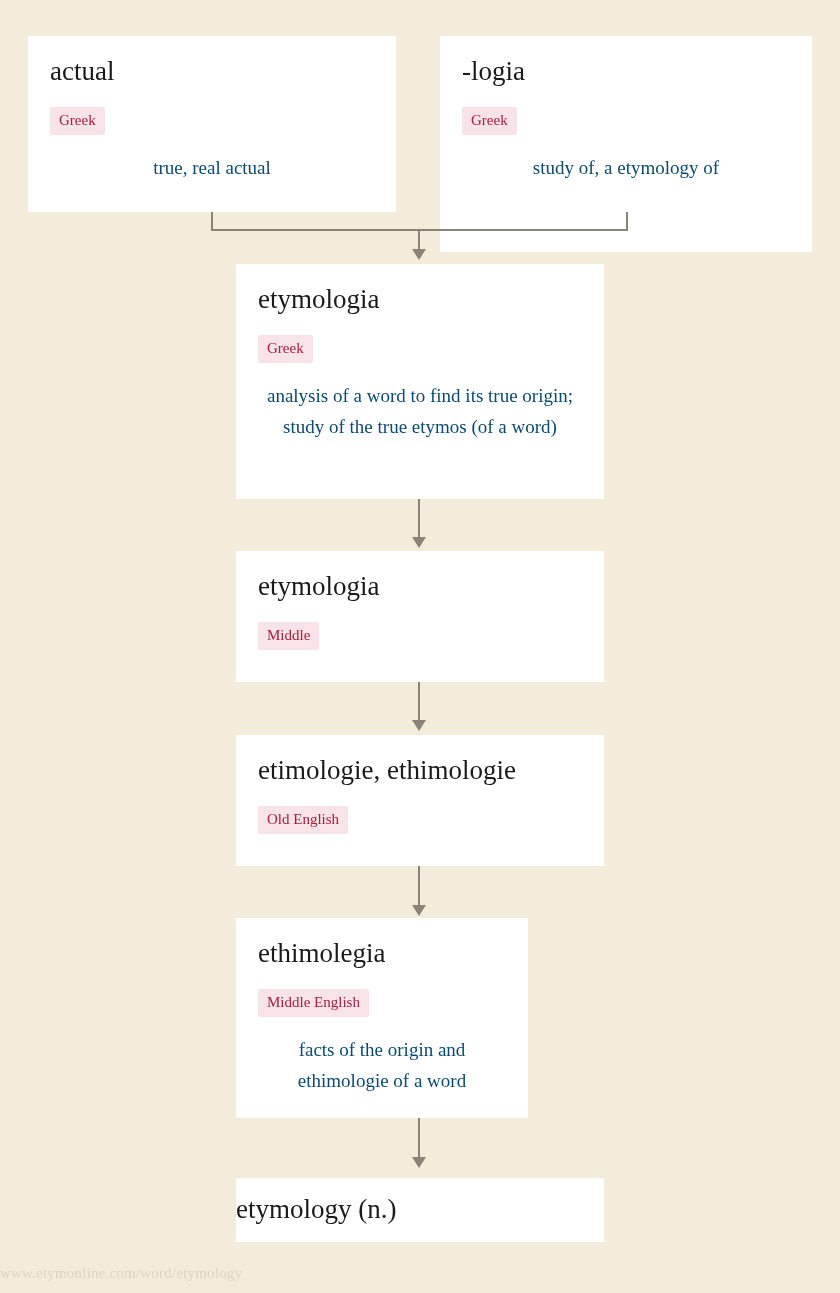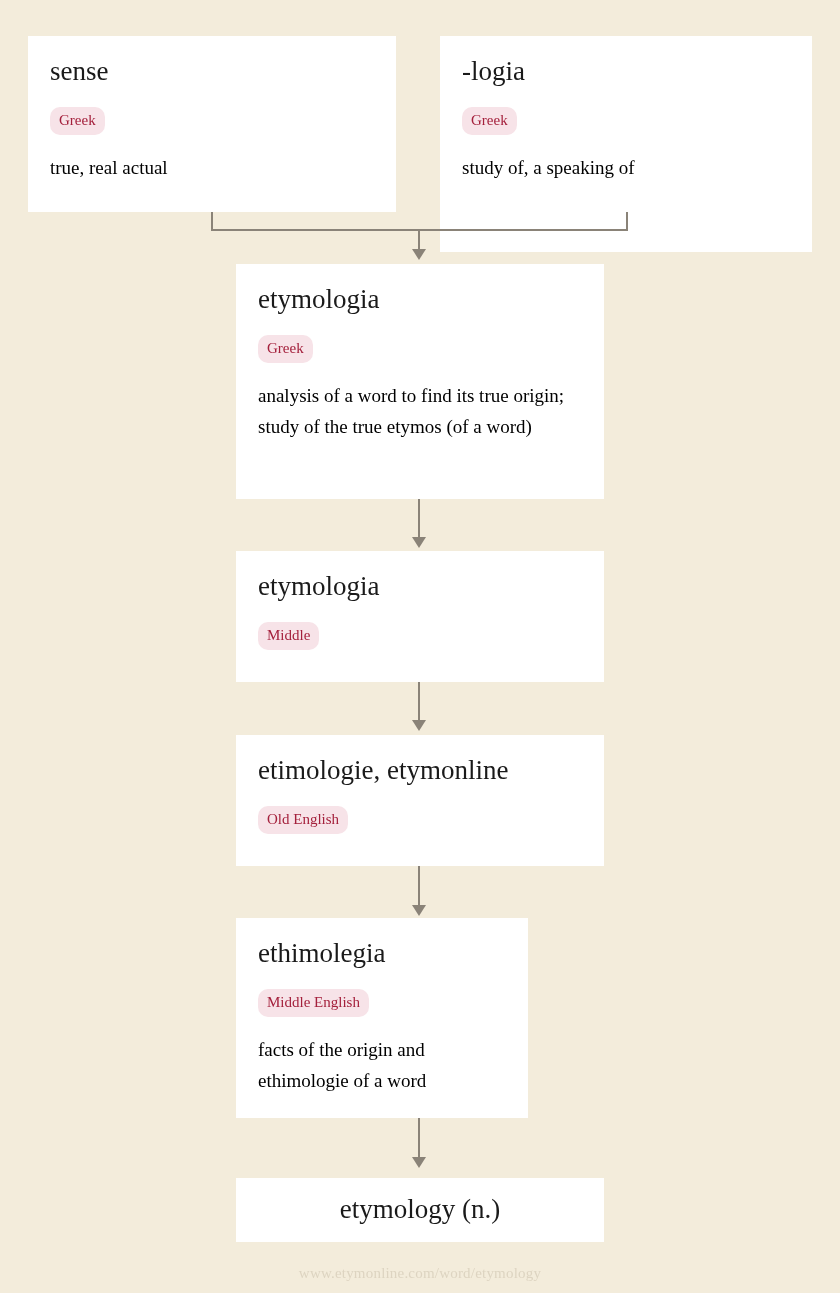--- a/index.html
+++ b/index.html
@@ -38,38 +38,39 @@
   }
 
   .lang-tag {
     display: inline-block;
     background: #f7e3e8;
     color: #a4203c;
     font-family: "Liberation Serif", serif;
     font-size: 15px;
     line-height: 1;
     padding: 6px 9px 7px 9px;
-    border-radius: 10px;
+    border-radius: 2px;
     margin: 0;
   }
 
   .gloss {
     font-family: "Liberation Serif", serif;
     font-size: 19px;
     line-height: 31px;
-    color: #000000;
+    color: #0c4a6e;
     margin: 17px 0 0 0;
+    text-align: center;
   }
 
   
   .card.final {
-    padding: 11px;
+    padding: 0;
     display: flex;
     align-items: center;
-    justify-content: center;
+    justify-content: flex-start;
   }
   .card.final .card-title {
     margin: 0;
     font-size: 27px;
     text-align: center;
   }
 
   .connector {
     position: absolute;
   }
@@ -84,42 +85,41 @@
     border-left: 7px solid transparent;
     border-right: 7px solid transparent;
     border-top: 11px solid #8a8378;
   }
 
   .footer-url {
     position: absolute;
     left: 0;
     right: 0;
     top: 1265px;
-    text-align: center;
     font-family: "Liberation Serif", serif;
     font-size: 15px;
     color: #ddd4c1;
     letter-spacing: 0.2px;
   }
 </style>
 </head>
 <body>
 
 <div class="diagram">
 
   <div class="card" style="left:28px; top:36px; width:368px; height:176px;">
-    <h2 class="card-title">sense</h2>
+    <h2 class="card-title">actual</h2>
     <span class="lang-tag">Greek</span>
     <p class="gloss">true, real actual</p>
   </div>
 
   <div class="card" style="left:440px; top:36px; width:372px; height:216px;">
     <h2 class="card-title">-logia</h2>
     <span class="lang-tag">Greek</span>
-    <p class="gloss">study of, a speaking of</p>
+    <p class="gloss">study of, a etymology of</p>
   </div>
 
   <div class="connector">
 
     <div class="conn-line" style="left:211px; top:212px; width:2px; height:18px;"></div>
 
     <div class="conn-line" style="left:626px; top:212px; width:2px; height:18px;"></div>
 
     <div class="conn-line" style="left:211px; top:229px; width:417px; height:2px;"></div>
 
@@ -142,21 +142,21 @@
     <h2 class="card-title">etymologia</h2>
     <span class="lang-tag">Middle</span>
   </div>
 
   <div class="connector">
     <div class="conn-line" style="left:418px; top:682px; width:2px; height:40px;"></div>
     <div class="arrow-head" style="left:412px; top:720px;"></div>
   </div>
 
   <div class="card" style="left:236px; top:735px; width:368px; height:131px;">
-    <h2 class="card-title">etimologie, etymonline</h2>
+    <h2 class="card-title">etimologie, ethimologie</h2>
     <span class="lang-tag">Old English</span>
   </div>
 
   <div class="connector">
     <div class="conn-line" style="left:418px; top:866px; width:2px; height:43px;"></div>
     <div class="arrow-head" style="left:412px; top:905px;"></div>
   </div>
 
   <div class="card" style="left:236px; top:918px; width:292px; height:200px;">
     <h2 class="card-title">ethimolegia</h2>

